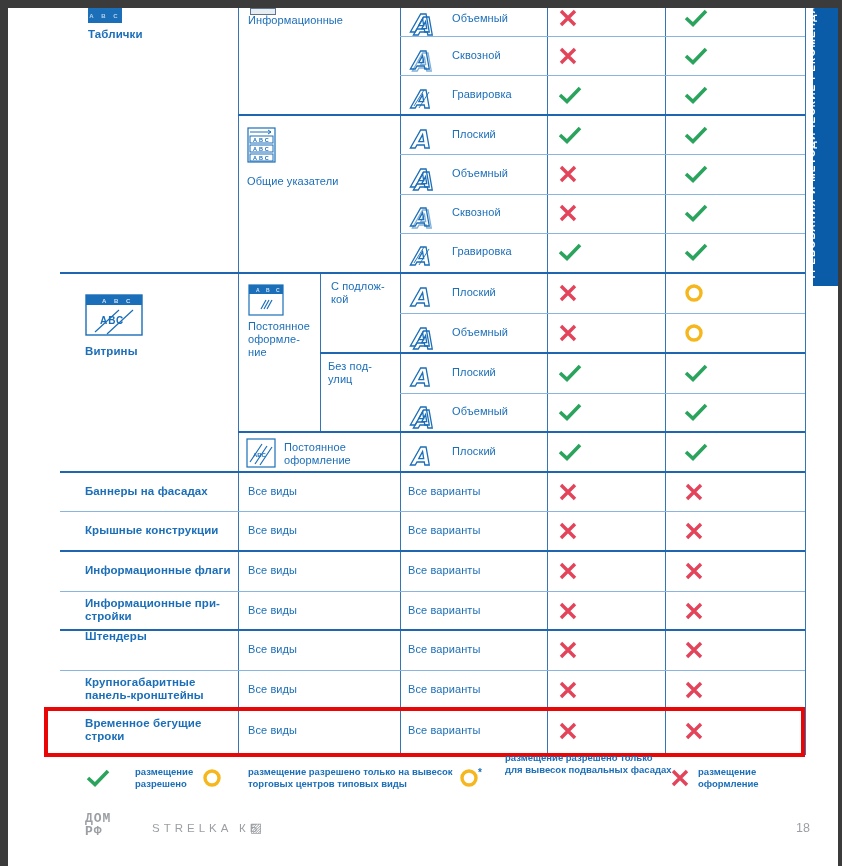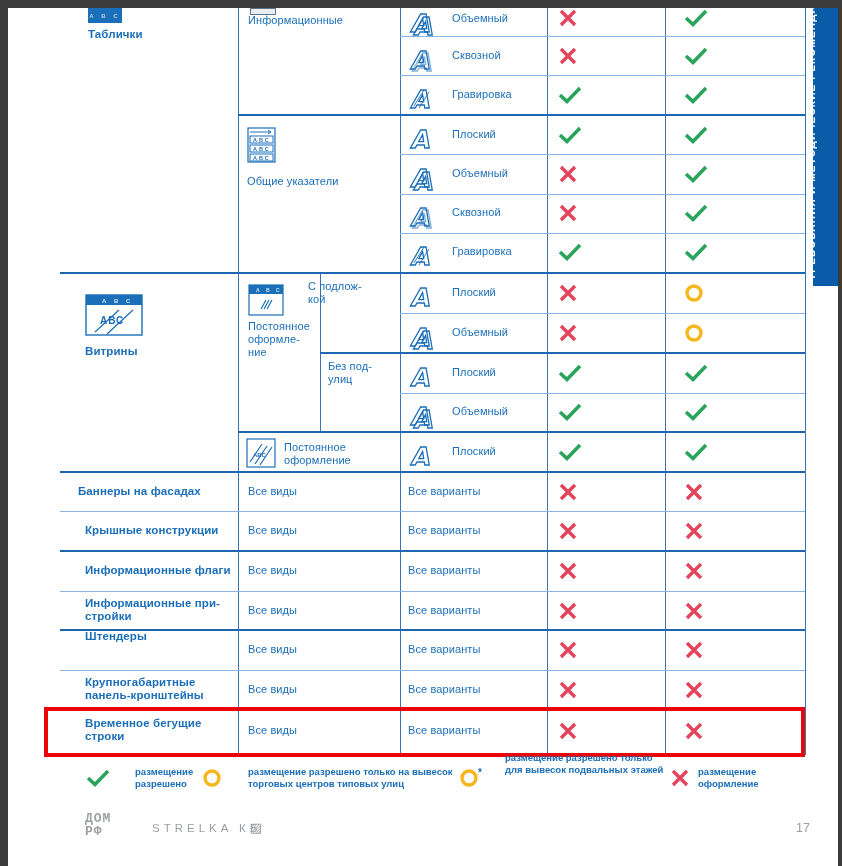--- a/index.html
+++ b/index.html
@@ -191,21 +191,21 @@
   <rect x="1" y="1" width="34" height="9" fill="#1b6eb8"></rect>
   <text x="8" y="8" font-size="5" font-weight="bold" fill="#cfe3f5" letter-spacing="2.5">А В С</text>
   <path d="M13 25 L18 16 M16 25 L21 16 M19 25 L24 16" stroke="#1b6eb8" stroke-width="1.2" fill="none"></path>
 </svg>
 <div class="t grp" style="left:248px;top:320px">
   <span>Постоянное</span><br>
   <span>оформле-</span><br>
   <span>ние</span>
 </div>
 
-<div class="t grp" style="left:308px;top:280px">
+<div class="t grp" style="left:331px;top:280px">
   <span>С подлож-</span><br>
   <span>кой</span>
 </div>
 <div class="t grp" style="left:328px;top:360px">
   <span>Без под-</span><br>
   <span>улиц</span>
 </div>
 
 <div class="letter" style="left:408px;top:280px"><svg width="28" height="32" viewBox="0 0 28 32">
       <text x="4" y="26" font-family="DejaVu Sans" font-style="italic" font-weight="bold" font-size="25" fill="none" stroke="#1b6eb8" stroke-width="1.3" opacity="1">A</text>
@@ -266,21 +266,21 @@
       <text x="4" y="26" font-family="DejaVu Sans" font-style="italic" font-weight="bold" font-size="25" fill="none" stroke="#1b6eb8" stroke-width="1.3" opacity="1">A</text>
     </svg></div>
 <div class="t" style="left:452px;top:445px">Плоский</div>
 <div class="mark" style="left:558px;top:442px"><svg width="24" height="20" viewBox="0 0 24 20">
       <path d="M2 10 L9 16.5 L22 3" fill="none" stroke="#2aa45c" stroke-width="3.6"></path>
     </svg></div>
 <div class="mark" style="left:684px;top:442px"><svg width="24" height="20" viewBox="0 0 24 20">
       <path d="M2 10 L9 16.5 L22 3" fill="none" stroke="#2aa45c" stroke-width="3.6"></path>
     </svg></div>
 
-<div class="t cat" style="left:78px;top:485px"><span>Баннеры на фасадах</span></div>
+<div class="t cat" style="left:85px;top:485px"><span>Баннеры на фасадах</span></div>
 <div class="t" style="left:248px;top:485px">Все виды</div>
 <div class="t" style="left:408px;top:485px">Все варианты</div>
 <div class="mark" style="left:558px;top:482px"><svg width="20" height="20" viewBox="0 0 20 20">
       <path d="M3 3 L17 17 M17 3 L3 17" stroke="#e4445a" stroke-width="3.4" fill="none"></path>
     </svg></div>
 <div class="mark" style="left:684px;top:482px"><svg width="20" height="20" viewBox="0 0 20 20">
       <path d="M3 3 L17 17 M17 3 L3 17" stroke="#e4445a" stroke-width="3.4" fill="none"></path>
     </svg></div>
 
 <div class="t cat" style="left:85px;top:524px"><span>Крышные конструкции</span></div>
@@ -351,33 +351,33 @@
 <div class="mark" style="left:86px;top:768px"><svg width="24" height="20" viewBox="0 0 24 20">
       <path d="M2 10 L9 16.5 L22 3" fill="none" stroke="#2aa45c" stroke-width="3.6"></path>
     </svg></div>
 <div class="legend-text" style="left:135px;top:766px">
   <span>размещение</span><br><span>разрешено</span></div>
 
 <div class="mark" style="left:202px;top:768px"><svg width="20" height="20" viewBox="0 0 20 20">
       <circle cx="10" cy="10" r="7" fill="none" stroke="#f5b71d" stroke-width="3.4"></circle>
     </svg></div>
 <div class="legend-text" style="left:248px;top:766px">
-  <span>размещение разрешено только на вывесок</span><br><span>торговых центров типовых улиц</span></div>
+  <span>размещение разрешено только на вывесок</span><br><span>торговых центров типовых виды</span></div>
 
 <div class="mark" style="left:459px;top:768px"><svg width="28" height="20" viewBox="0 0 28 20">
       <circle cx="10" cy="10" r="7" fill="none" stroke="#f5b71d" stroke-width="3.4"></circle>
       <text x="19" y="8" font-size="10" font-weight="bold" fill="#1b6eb8">*</text>
     </svg></div>
 <div class="legend-text" style="left:505px;top:752px">
-  <span>размещение разрешено только</span><br><span>для вывесок подвальных этажей</span></div>
+  <span>размещение разрешено только</span><br><span>для вывесок подвальных фасадах</span></div>
 
 <div class="mark" style="left:670px;top:768px"><svg width="20" height="20" viewBox="0 0 20 20">
       <path d="M3 3 L17 17 M17 3 L3 17" stroke="#e4445a" stroke-width="3.4" fill="none"></path>
     </svg></div>
 <div class="legend-text" style="left:698px;top:766px">
   <span>размещение</span><br><span>оформление</span></div>
 
 <div class="footer-text" style="left:85px;top:812px;font-family:Liberation Mono, monospace;font-weight:bold;font-size:13px;line-height:13px;letter-spacing:1px;color:#9b9fa3">
   <span>ДОМ</span><br><span>РФ</span>
 </div>
 <div class="footer-text" style="left:152px;top:822px;font-size:11.5px;letter-spacing:4px;font-weight:500"><span>STRELKA КБ</span></div>
 <div class="footer-text" style="left:250px;top:820px;font-size:13px"><span>▨</span></div>
-<div class="footer-text" style="left:796px;top:821px;font-size:12.5px">17</div>
+<div class="footer-text" style="left:796px;top:821px;font-size:12.5px">18</div>
 
 </body></html>

